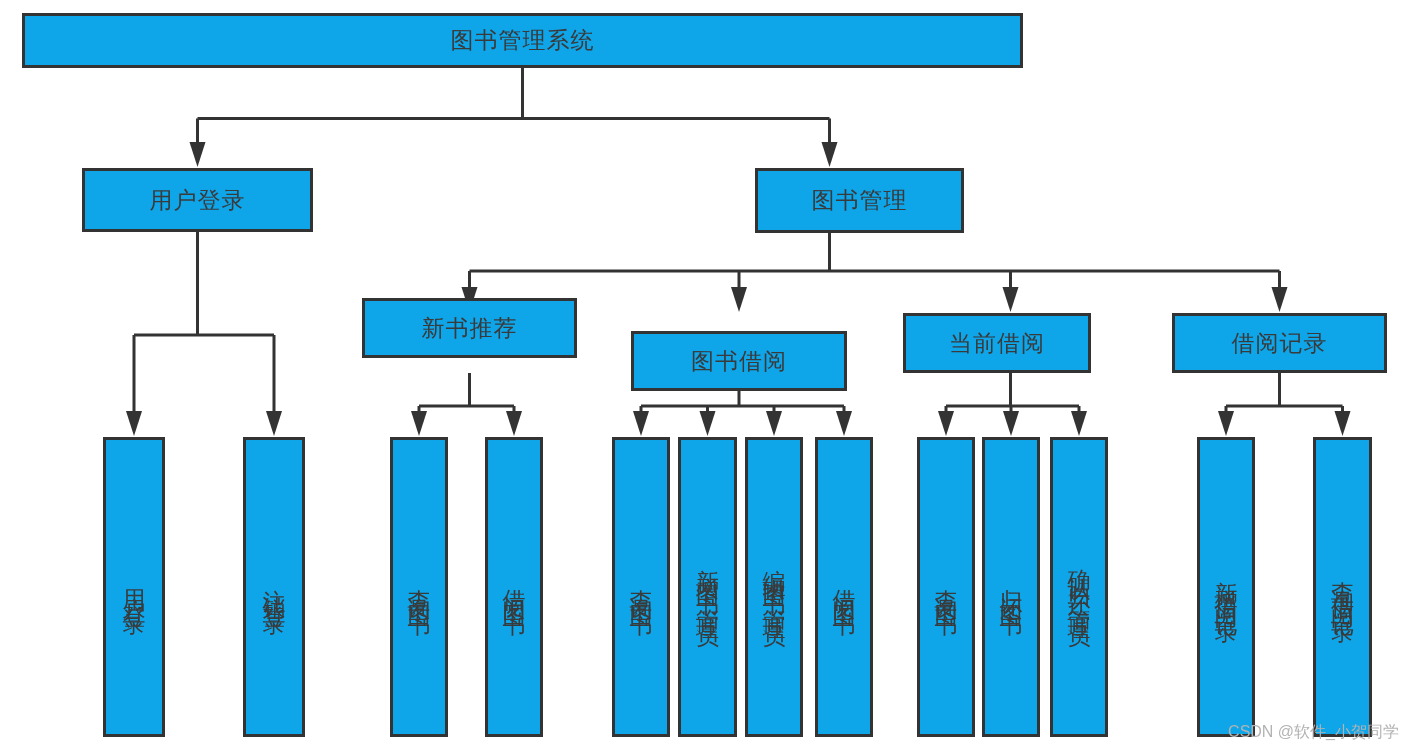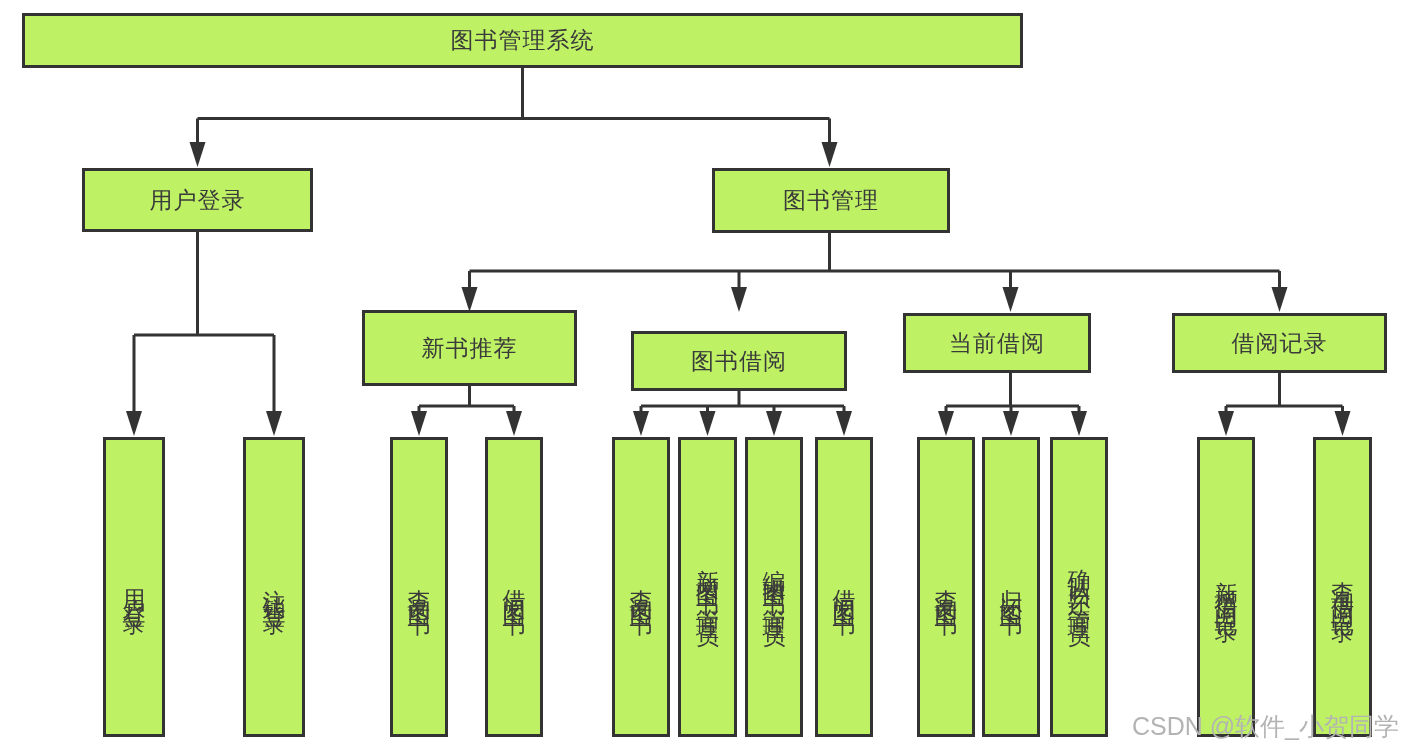--- a/index.html
+++ b/index.html
@@ -12,41 +12,41 @@
   }
   #connectors{
     position:absolute;left:0;top:0;width:1405px;height:747px;
     pointer-events:none;
   }
   .edge-line{stroke:#333333;stroke-width:3;fill:none;}
   .edge-arrow{fill:#333333;}
   .node{
     position:absolute;
     box-sizing:border-box;
-    background:#bef264;
+    background:#0ea5e9;
     border:3px solid #333333;
     color:#3a3a3a;
     display:flex;align-items:center;justify-content:center;
     z-index:2;
   }
   .node-h{
     font-size:23px;
     letter-spacing:1px;
     white-space:nowrap;
   }
   .node-v{
     writing-mode:vertical-rl;
     font-size:23px;
     letter-spacing:8px;
     line-height:1.0;
   }
   .watermark{
     position:absolute;
     right:6px;bottom:4px;
-    font-size:25px;
+    font-size:16px;
     color:#b3b3b3;
     z-index:5;
     white-space:nowrap;
     pointer-events:none;
   }
 </style>
 </head>
 <body>
 
 <div class="canvas">
@@ -76,23 +76,23 @@
       <polygon points="1003,411 1019,411 1011,436" class="edge-arrow"></polygon>
       <polygon points="1071,411 1087,411 1079,436" class="edge-arrow"></polygon>
       <path d="M 1279.5 373 L 1279.5 407.5 M 1226 406 L 1342.5 406 M 1226 406 L 1226 417 M 1342.5 406 L 1342.5 417" class="edge-line"></path>
       <polygon points="1218,411 1234,411 1226,436" class="edge-arrow"></polygon>
       <polygon points="1334.5,411 1350.5,411 1342.5,436" class="edge-arrow"></polygon>
     </svg>
 
   <div class="node node-h" style="left:22px;top:13px;width:1001px;height:55px">图书管理系统</div>
 
   <div class="node node-h" style="left:82px;top:168px;width:231px;height:64px">用户登录</div>
-  <div class="node node-h" style="left:712px;top:168px;width:238px;height:65px">图书管理</div>
+  <div class="node node-h" style="left:755px;top:168px;width:209px;height:65px">图书管理</div>
 
-  <div class="node node-h" style="left:362px;top:310px;width:215px;height:76px">新书推荐</div>
+  <div class="node node-h" style="left:362px;top:298px;width:215px;height:60px">新书推荐</div>
   <div class="node node-h" style="left:631px;top:331px;width:216px;height:60px">图书借阅</div>
   <div class="node node-h" style="left:903px;top:313px;width:188px;height:60px">当前借阅</div>
   <div class="node node-h" style="left:1172px;top:313px;width:215px;height:60px">借阅记录</div>
 
   <div class="node node-v" style="left:103px;top:437px;width:62px;height:300px">用户登录</div>
   <div class="node node-v" style="left:243px;top:437px;width:62px;height:300px">注销登录</div>
 
   <div class="node node-v" style="left:390px;top:437px;width:58px;height:300px">查询图书</div>
   <div class="node node-v" style="left:485px;top:437px;width:58px;height:300px">借阅图书</div>
 

